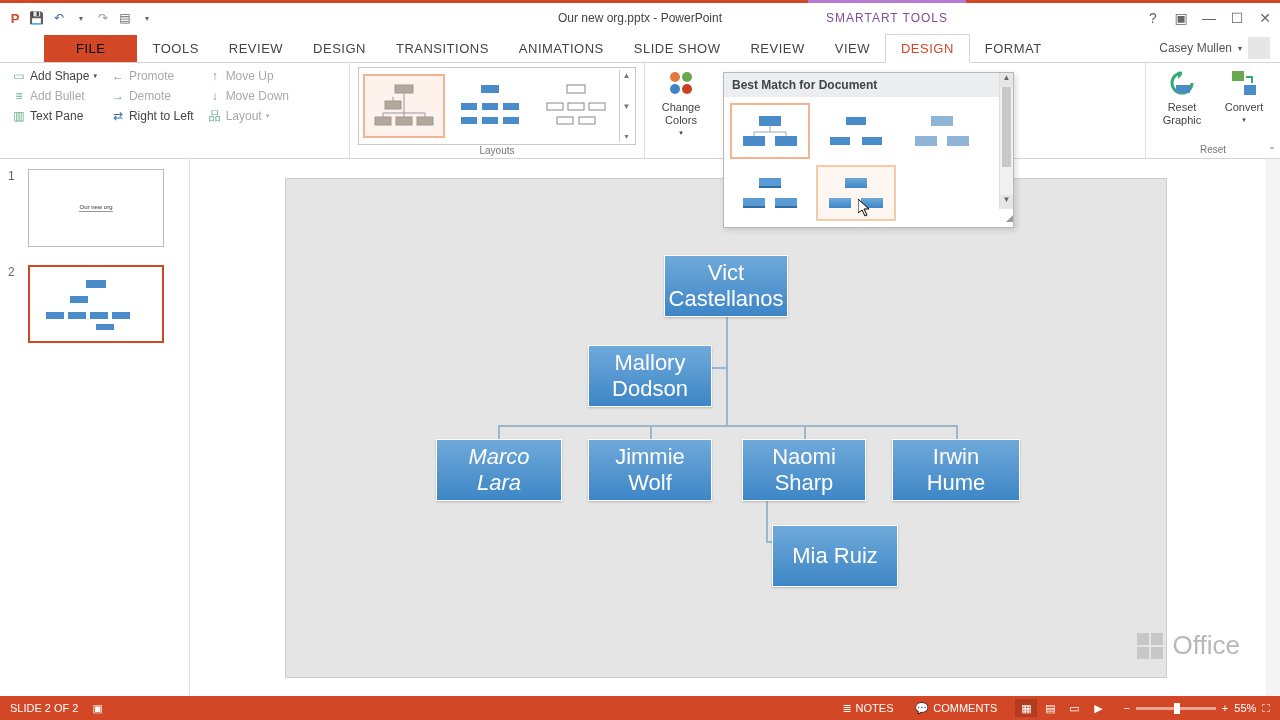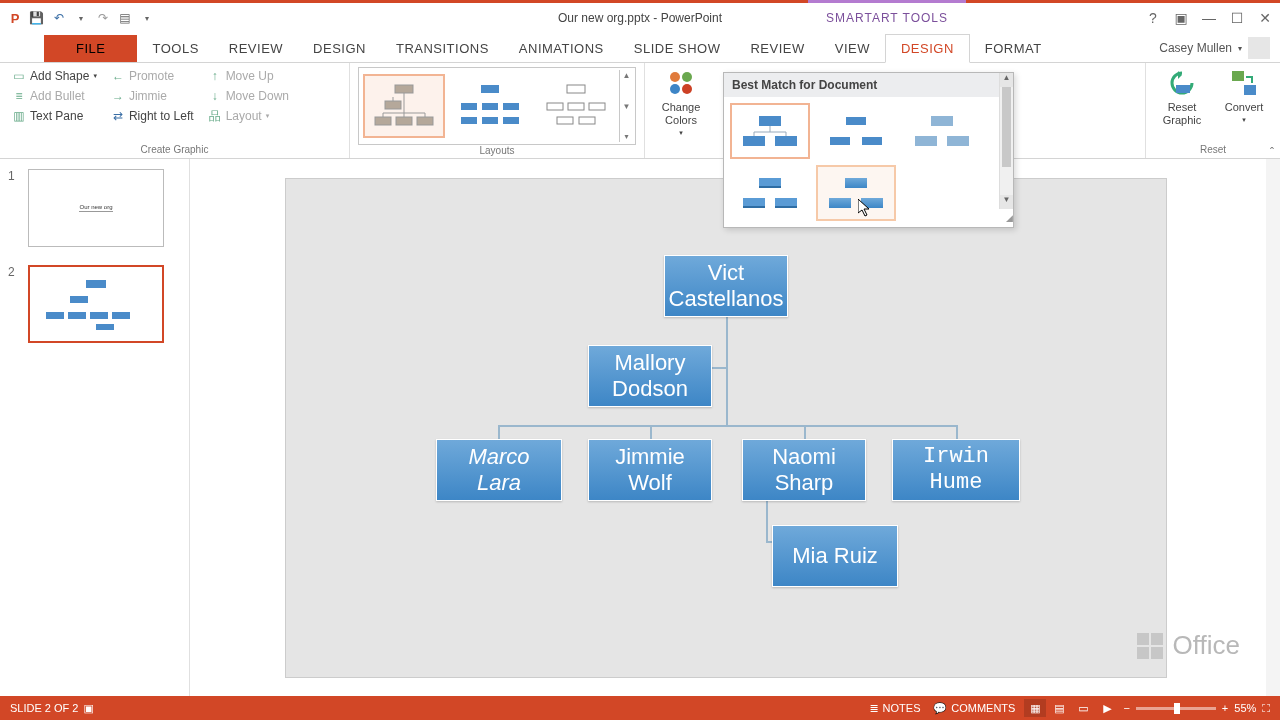--- a/index.html
+++ b/index.html
@@ -65,21 +65,21 @@
 .canvas-wrap { flex: 1; background: #fff; position: relative; overflow: hidden; }
 .canvas-scroll { position: absolute; right: 0; top: 0; bottom: 0; width: 14px; background: #f4f4f4; }
 .slide { position: absolute; left: 96px; top: 20px; width: 880px; height: 498px; background: #e5e5e5; box-shadow: 0 0 0 1px #ccc; }
 
 
 .org { position: absolute; left: 150px; top: 76px; width: 600px; }
 .node { position: absolute; background: linear-gradient(#6fa9da, #3d86c6); color: #fff; font-size: 22px; text-align: center; display: flex; align-items: center; justify-content: center; border: 1px solid #fff; box-shadow: 0 1px 2px rgba(0,0,0,0.2); line-height: 1.2; padding: 4px 10px; }
 .conn { position: absolute; background: #9ab7cd; }
 
 
-.status { position: absolute; bottom: 0; left: 0; right: 0; height: 24px; background: #d24726; color: #fff; font-size: 11px; display: flex; align-items: center; padding: 0 10px; gap: 5px; }
+.status { position: absolute; bottom: 0; left: 0; right: 0; height: 24px; background: #d24726; color: #fff; font-size: 11px; display: flex; align-items: center; padding: 0 10px; gap: 14px; }
 .status .spacer { flex: 1; }
 .status .sbtn { display: flex; align-items: center; gap: 4px; cursor: pointer; padding: 0 4px; }
 .status .views { display: flex; gap: 2px; }
 .status .views .v { width: 22px; height: 18px; display: flex; align-items: center; justify-content: center; cursor: pointer; }
 .status .views .v.active { background: rgba(0,0,0,0.15); }
 .status .zoom { display: flex; align-items: center; gap: 6px; }
 .status .zoom .track { width: 80px; height: 3px; background: rgba(255,255,255,0.5); position: relative; }
 .status .zoom .track .th { position: absolute; left: 38px; top: -4px; width: 6px; height: 11px; background: #fff; }
 
 .office-logo { position: absolute; right: 40px; bottom: 35px; color: #b8b8b8; font-size: 26px; font-weight: 300; display: flex; align-items: center; gap: 10px; }
@@ -149,21 +149,21 @@
             <span>Text Pane</span>
           </div>
       </div>
       <div class="rcol">
         <div class="rbtn" style="color:#aaa;">
             <span class="micon">←</span>
             <span>Promote</span>
           </div>
         <div class="rbtn" style="color:#aaa;">
             <span class="micon">→</span>
-            <span>Jimmie</span>
+            <span>Demote</span>
           </div>
         <div class="rbtn">
             <span class="micon" style="color:#3a6ea5;">⇄</span>
             <span>Right to Left</span>
           </div>
       </div>
       <div class="rcol">
         <div class="rbtn" style="color:#aaa;">
             <span class="micon">↑</span>
             <span>Move Up</span>
@@ -172,21 +172,20 @@
             <span class="micon">↓</span>
             <span>Move Down</span>
           </div>
         <div class="rbtn" style="color:#aaa;">
             <span class="micon">品</span>
             <span>Layout</span> 
             <span style="font-size:7px;">▾</span>
           </div>
       </div>
     </div>
-    <div class="glabel">Create Graphic</div>
   </div>
 
   <div class="rgroup">
     <div class="body">
       <div class="layout-gallery">
         <div class="layout-thumb sel">
           <svg viewBox="0 0 70 50">
               <rect x="26" y="4" width="18" height="8" fill="#b5a89a" stroke="#999"></rect>
               <rect x="16" y="20" width="16" height="8" fill="#b5a89a" stroke="#999"></rect>
               <rect x="6" y="36" width="16" height="8" fill="#b5a89a" stroke="#999"></rect>
@@ -374,21 +373,21 @@
         <div class="conn" style="left:368px;top:170px;width:2px;height:14px;"></div>
         <div class="conn" style="left:520px;top:170px;width:2px;height:14px;"></div>
         <div class="conn" style="left:330px;top:246px;width:2px;height:40px;"></div>
         <div class="conn" style="left:330px;top:286px;width:10px;height:2px;"></div>
 
         <div class="node" style="left:228px;top:0;width:124px;height:62px;">Vict Castellanos</div>
         <div class="node" style="left:152px;top:90px;width:124px;height:62px;">Mallory Dodson</div>
         <div class="node" style="left:0;top:184px;width:126px;height:62px;font-style:italic;">Marco Lara</div>
         <div class="node" style="left:152px;top:184px;width:124px;height:62px;">Jimmie Wolf</div>
         <div class="node" style="left:306px;top:184px;width:124px;height:62px;">Naomi Sharp</div>
-        <div class="node" style="left:456px;top:184px;width:128px;height:62px;font-family:Liberation Mono, monospace;">Irwin Hume</div>
+        <div class="node" style="left:456px;top:184px;width:128px;height:62px;">Irwin Hume</div>
         <div class="node" style="left:336px;top:270px;width:126px;height:62px;">Mia Ruiz</div>
       </div>
     </div>
     <div class="office-logo">
       <div class="sq">
           <div></div>
           <div></div>
           <div></div>
           <div></div>
         </div>

